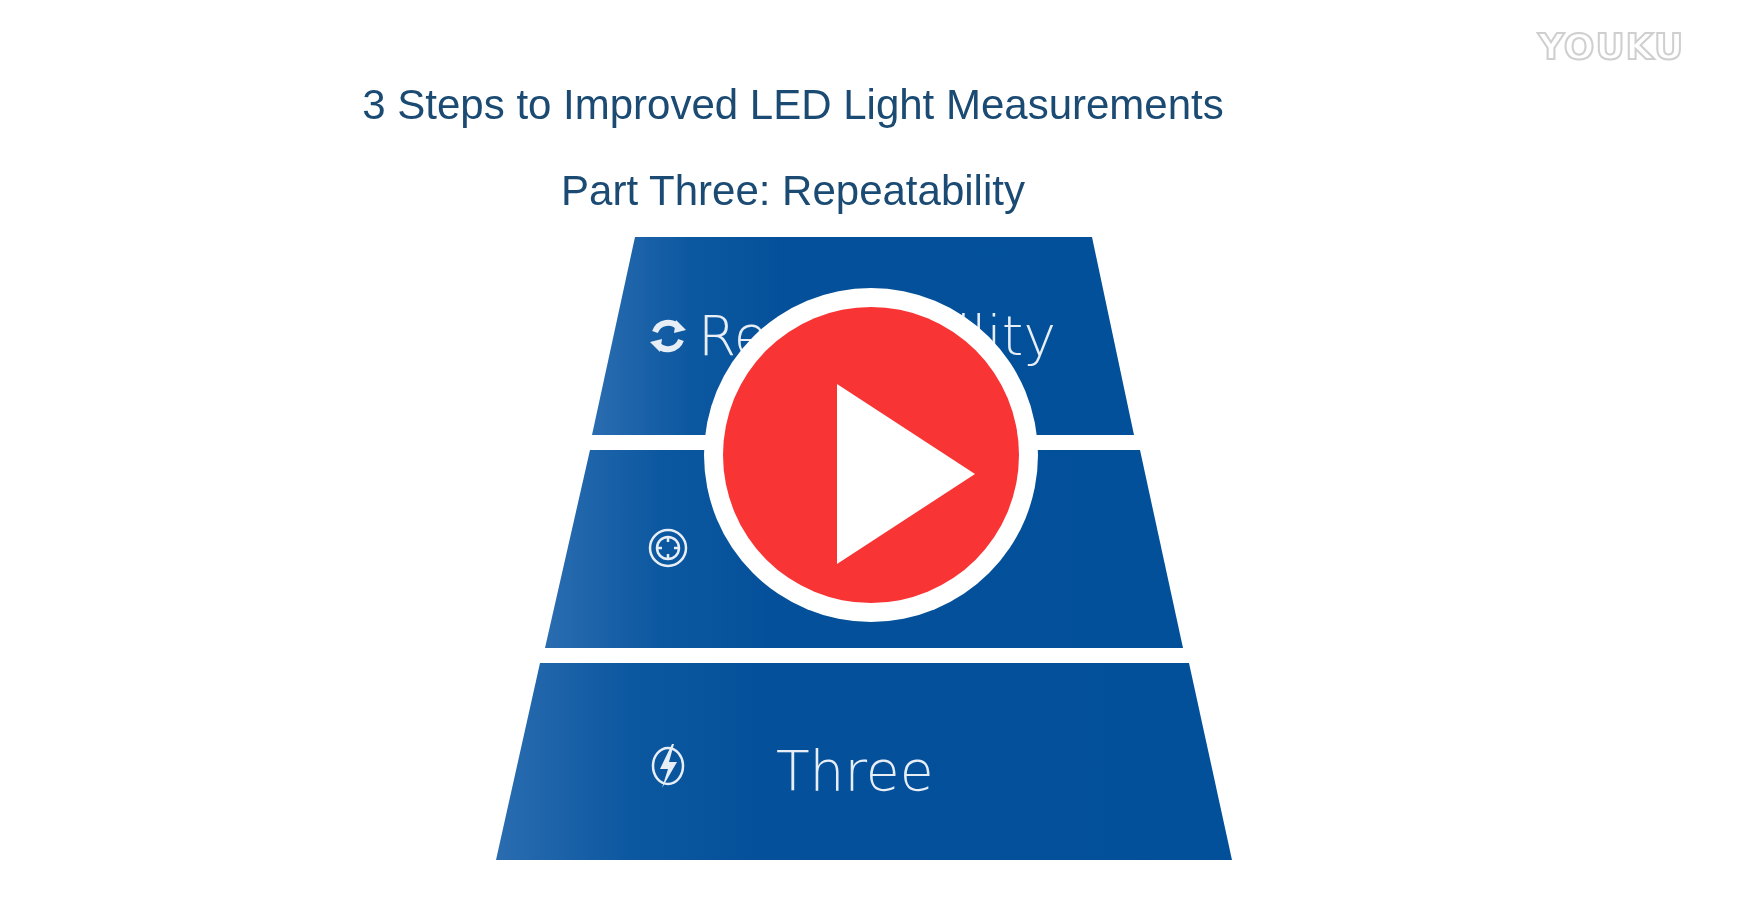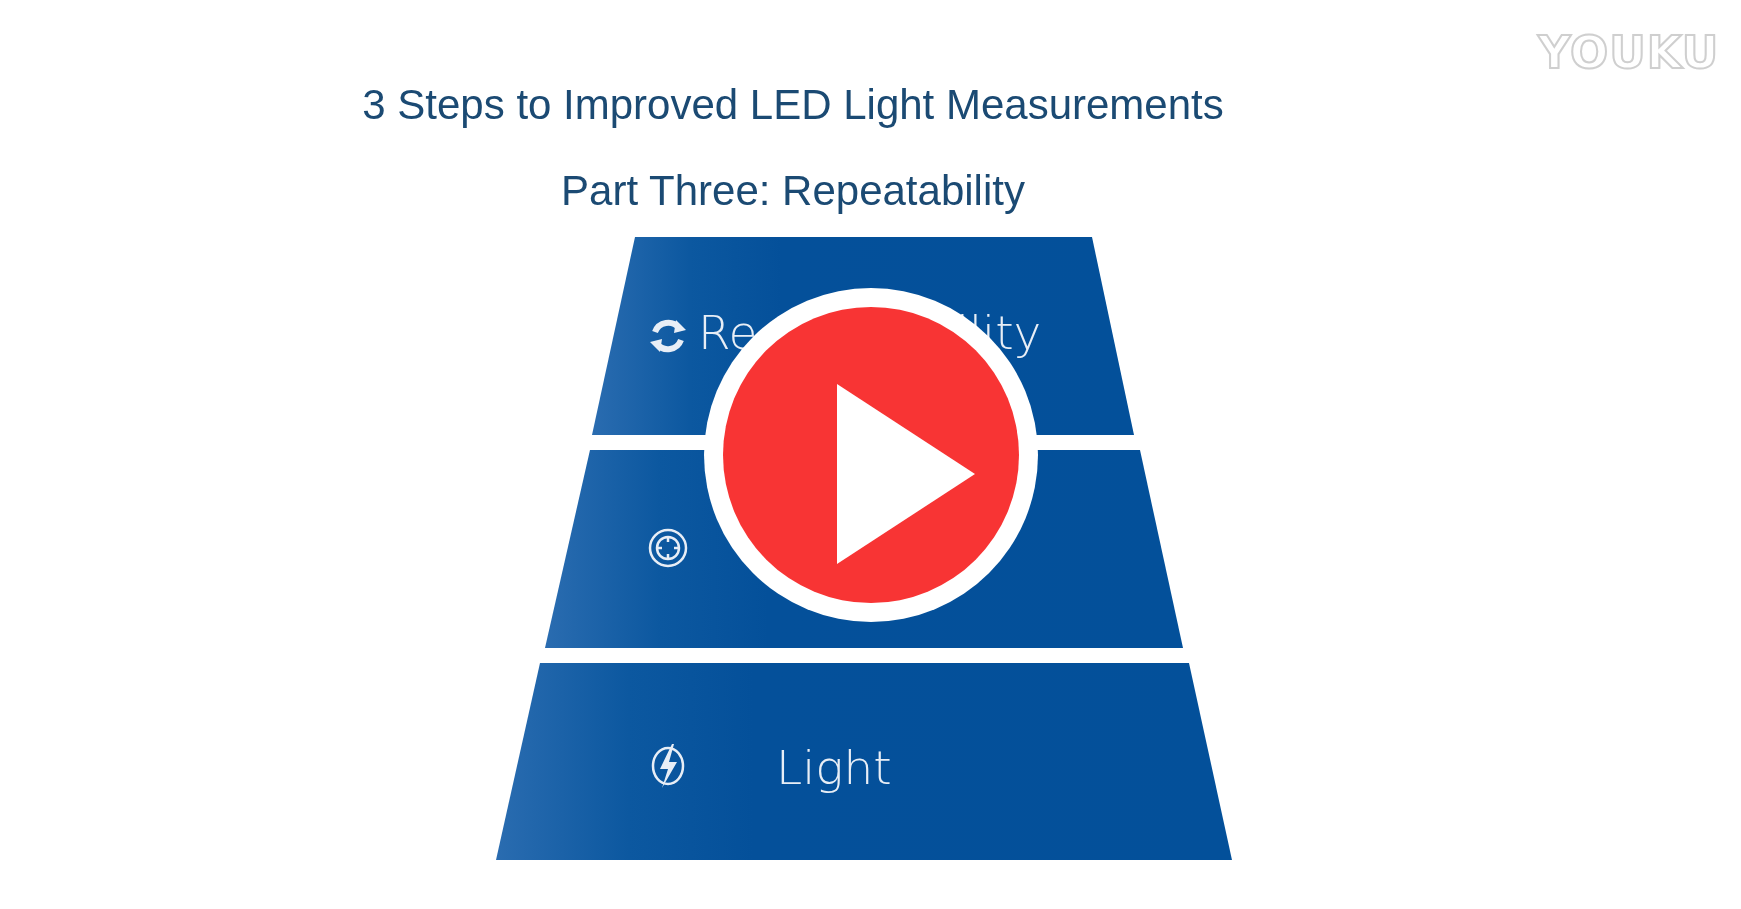--- a/index.html
+++ b/index.html
@@ -4,36 +4,36 @@
 <style>
   html, body { margin:0; padding:0; }
   body {
     width:1741px; height:909px; position:relative; overflow:hidden;
     background:#ffffff;
     font-family:"Liberation Sans", sans-serif;
   }
   .watermark {
     position:absolute; left:1538px; top:26px;
     font-family:"DejaVu Sans", sans-serif; font-weight:bold;
-    font-size:45px; letter-spacing:1px;
+    font-size:36px; letter-spacing:1px;
     color:#ffffff;
     -webkit-text-stroke:2px #cfcfcf;
     text-shadow:0 0 2px #e6e6e6;
   }
   .title {
     position:absolute; left:0; width:1586px; text-align:center;
     color:#1b4a73; font-size:42px; line-height:1;
     font-family:"Liberation Sans", sans-serif;
   }
   .title.l1 { top:84px; }
   .title.l2 { top:146px;margin-top:24px; }
   svg.pyramid { position:absolute; left:0; top:0; }
   .tier-label {
     position:absolute; color:#e8eef6;
-    font-family:"DejaVu Sans", sans-serif; font-size:47px; font-weight:300;
+    font-family:"DejaVu Sans", sans-serif; font-size:55px; font-weight:300;
     white-space:nowrap; line-height:1;
   }
   .play {
     position:absolute; left:704px; top:288px; width:334px; height:334px;
     border-radius:50%; background:#ffffff; cursor:pointer;
   }
   .play .inner {
     position:absolute; left:19px; top:19px; width:296px; height:296px;
     border-radius:50%; background:#f83434;
   }
@@ -81,19 +81,19 @@
   </g>
 
   <g transform="translate(668,766)">
     <ellipse rx="15" ry="18" fill="none" stroke="#e8eef6" stroke-width="2.5"></ellipse>
     <polygon points="4,-22 -8,3 0,3 -6,22 9,-4 1,-4 6,-22" fill="#e8eef6"></polygon>
   </g>
 </svg>
 
 <div class="tier-label" style="left:698px; top:309px;">Re</div>
 <div class="tier-label" style="left:956px; top:309px;">ility</div>
-<div class="tier-label" style="left:776px; top:744px;">Light</div>
+<div class="tier-label" style="left:776px; top:744px;">Three</div>
 
 <div class="play">
   <div class="inner">
     <div class="tri"></div>
   </div>
 </div>
 
 </body></html>

